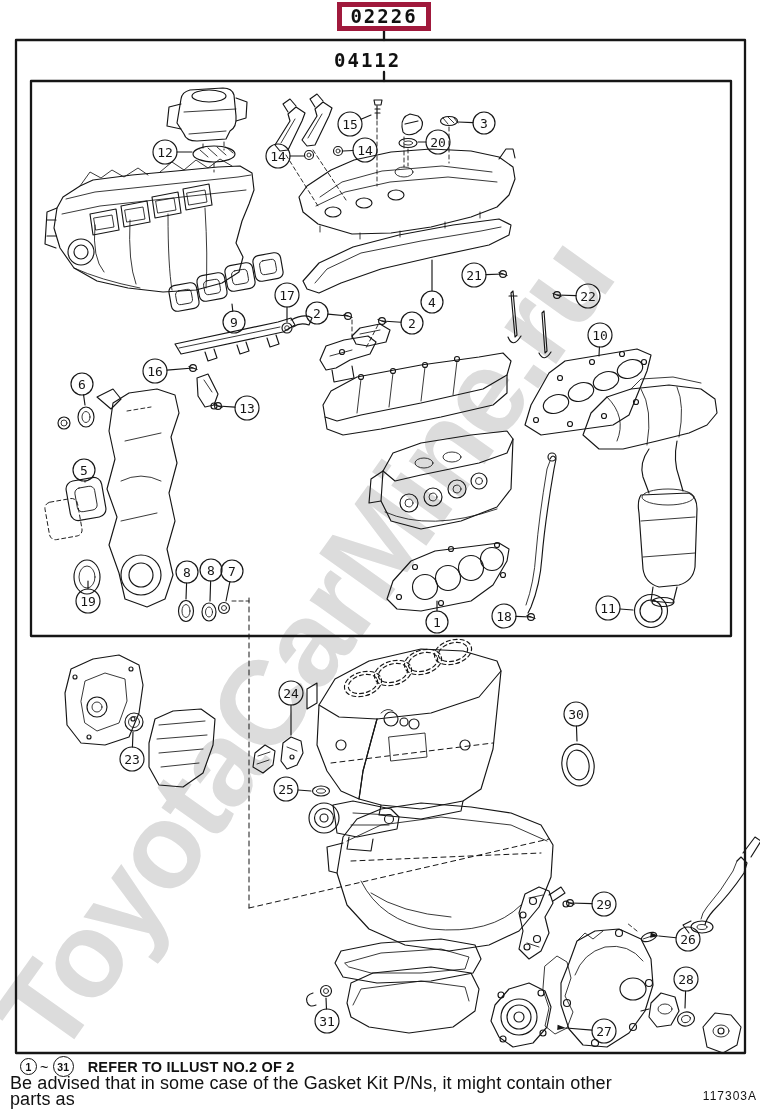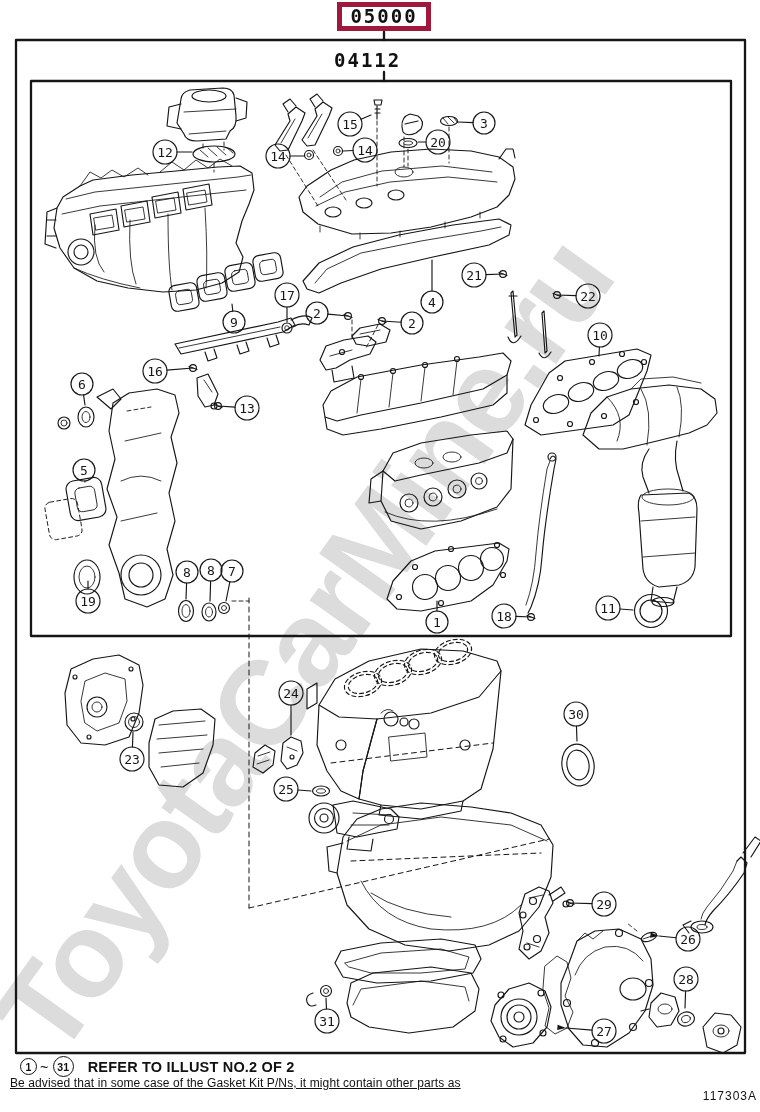--- a/index.html
+++ b/index.html
@@ -20,22 +20,22 @@
           font-family:"DejaVu Sans Mono",monospace;font-weight:bold;font-size:19px;
           letter-spacing:2px;color:#111;}
   .footer-line1{position:absolute;left:20px;top:1056px;display:flex;align-items:center;
           font-size:14.5px;font-weight:bold;letter-spacing:0.2px;}
   .circ{display:inline-flex;align-items:center;justify-content:center;border:1.3px solid #111;
           border-radius:50%;font-size:10.5px;font-weight:bold;background:#fff;}
   .circ.one{width:15px;height:15px;}
   .circ.two{width:19px;height:19px;}
   .tilde{margin:0 4px 0 3px;font-weight:normal;}
   .refer-text{margin-left:14px;}
-  .footer-notes{position:absolute;left:10px;top:1076px;width:620px;font-size:12px;
-          line-height:15.5px;letter-spacing:0.1px;text-decoration:underline;}
+  .footer-notes{position:absolute;left:10px;top:1076px;width:620px;font-size:18px;
+          line-height:15.5px;letter-spacing:0.1px;}
   .diagram-code{position:absolute;right:3px;top:1089px;font-size:12px;letter-spacing:1px;}
 </style>
 </head>
 <body>
 
 <div id="stage">
 
   <svg id="diagram" width="760" height="1112" viewBox="0 0 760 1112">
 
     <text class="wm" transform="translate(58,1062) rotate(-54.5)" font-size="120" font-weight="bold" letter-spacing="-3" fill="#dcdcdc">ToyotaCarMine.ru</text>
@@ -609,21 +609,21 @@
         </g>
         <g>
           <line x1="326.4787533086843" y1="1009.0113260997393" x2="326" y2="998" stroke="#161616" stroke-width="1.1"></line>
           <circle cx="327" cy="1021" r="12" fill="#fff" stroke="#161616" stroke-width="1.6"></circle>
           <text x="327" y="1025.5" text-anchor="middle" fill="#161616" font-family="&quot;DejaVu Sans Mono&quot;, monospace" font-size="13px">31</text>
         </g>
       </g>
   </svg>
 
   <div class="pn-box" style="border-color: rgb(160, 25, 60);">
-    <span>05000</span>
+    <span>02226</span>
   </div>
   <div class="pn-sub">04112</div>
 
   <div class="footer-line1">
     <span class="circ one">1</span>
     <span class="tilde">~</span>
     <span class="circ two">31</span>
     <span class="refer-text">REFER TO ILLUST NO.2 OF 2</span>
   </div>
   <div class="footer-notes">

